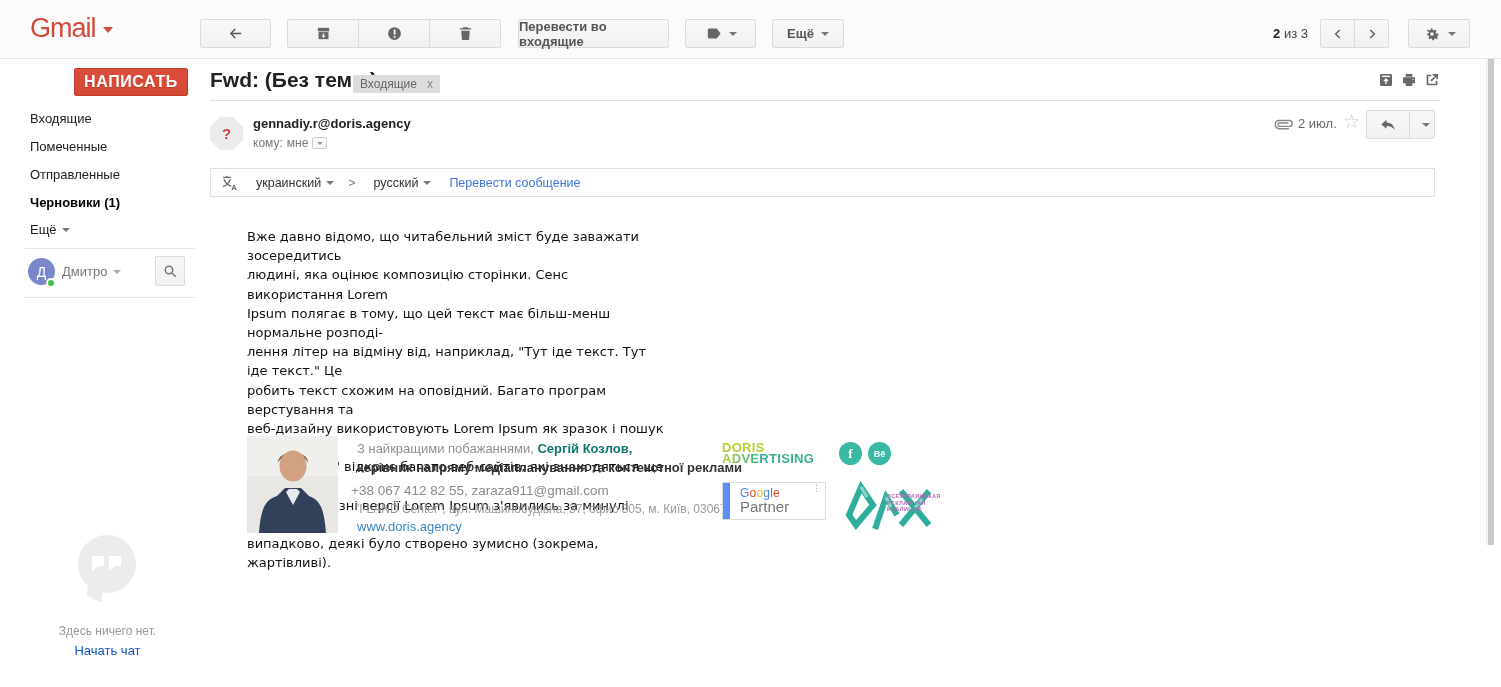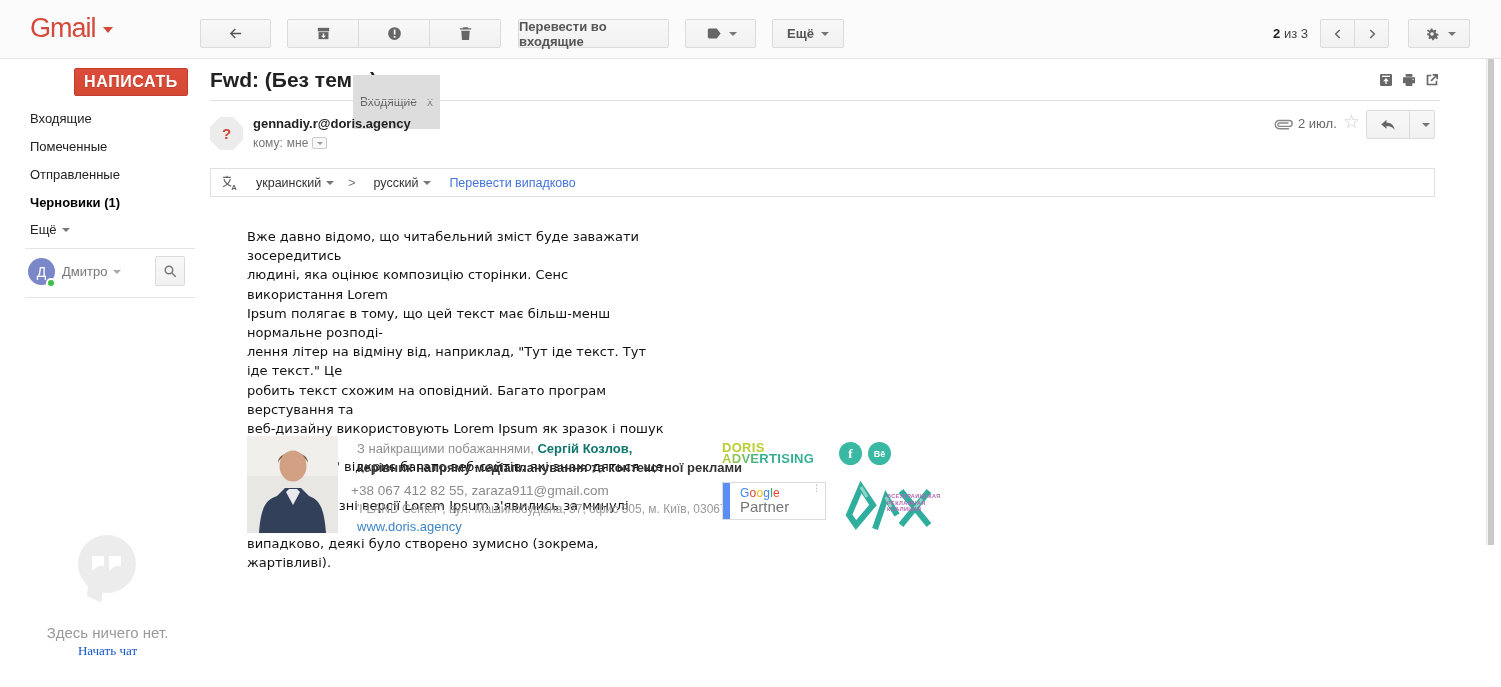--- a/index.html
+++ b/index.html
@@ -34,27 +34,27 @@
   .presence-dot { position:absolute; left:46px; top:219px; width:10px; height:10px; border-radius:50%; background:#3dbf4a; border:2px solid #fff; }
   .profile-name { position:absolute; left:62px; top:205px; font-size:13px; color:#777; cursor:pointer; }
   .profile-name .caret { margin-left:6px; vertical-align:2px; border-top-color:#aaa; }
   .chat-search-btn { position:absolute; left:155px; top:197px; width:30px; height:30px; background:linear-gradient(#f8f8f8,#f1f1f1); border:1px solid #dbdbdb; border-radius:2px; display:flex; align-items:center; justify-content:center; cursor:pointer; }
 
   .hangouts-bubble { position:absolute; left:78px; top:476px; width:58px; height:58px; border-radius:50%; background:#ececec; }
   .hangouts-bubble::after { content:''; position:absolute; left:9px; bottom:-6px; width:16px; height:16px; background:#ececec; transform:rotate(25deg) skewX(20deg); }
   .hq { position:absolute; top:21px; width:12px; height:10px; background:#fff; border-radius:1px; }
   .hq::after { content:''; position:absolute; left:0; bottom:-5px; border:4px solid transparent; border-top-color:#fff; border-left-color:#fff; border-width:3px 4px; }
   .hq.q1 { left:14px; } .hq.q2 { left:31px; }
-  .chat-empty-text { position:absolute; left:0; top:565px; width:215px; text-align:center; font-size:15px; color:#999; }
-  .chat-start-link { position:absolute; left:0; top:584px; width:215px; text-align:center; font-size:13px; color:#1155cc; cursor:pointer;font-family:Liberation Serif, serif; }
+  .chat-empty-text { position:absolute; left:0; top:565px; width:215px; text-align:center; font-size:12px; color:#999; }
+  .chat-start-link { position:absolute; left:0; top:584px; width:215px; text-align:center; font-size:13px; color:#1155cc; cursor:pointer; }
 
   
   .main { position:absolute; left:195px; top:59px; right:0; bottom:0; background:#fff; }
   .subject { position:absolute; left:15px; top:9px; font-size:21px; color:#222; }
-  .label-badge { position:absolute; left:158px; top:16px; background:#dddddd; color:#666; font-size:12px; padding:20px 7px; cursor:pointer; white-space:nowrap; }
+  .label-badge { position:absolute; left:158px; top:16px; background:#dddddd; color:#666; font-size:12px; padding:2px 7px; cursor:pointer; white-space:nowrap; }
   .label-badge .lx { margin-left:10px; color:#888; cursor:pointer; }
   .subject-icons { position:absolute; left:1183px; top:13px; display:flex; gap:7px; }
   .subject-icons .sic { width:16px; height:16px; cursor:pointer; }
 
   .msg-divider { position:absolute; left:15px; top:41px; width:1230px; height:1px; background:#e0e0e0; }
 
   .sender-avatar { position:absolute; left:15px; top:58px; width:33px; height:33px; background:#ececec; clip-path:polygon(30% 0,70% 0,100% 30%,100% 70%,70% 100%,30% 100%,0 70%,0 30%); color:#cf4332; font-weight:bold; font-size:15px; display:flex; align-items:center; justify-content:center; }
   .sender-email { position:absolute; left:58px; top:57px; font-size:13px; font-weight:bold; color:#222; }
   .to-row { position:absolute; left:58px; top:77px; font-size:12px; color:#777; display:flex; align-items:center; gap:4px; }
   .to-caret-box { width:15px; height:12px; border:1px solid #ccc; border-radius:2px; background:#f8f8f8; display:flex; align-items:center; justify-content:center; cursor:pointer; }
@@ -271,21 +271,21 @@
     </div>
 
     <div class="translate-bar">
       <svg width="17" height="17" viewBox="0 0 20 20" style="margin-left:10px;">
         <path d="M2.5 4h9M7 2v2M11 6c-1.2 4-5 7.5-8.5 8.8M3.5 6c1.2 4 4.5 7 8.5 8.2" stroke="#666" fill="none" stroke-width="1.5"></path>
         <text x="12" y="19" font-size="9" font-weight="bold" fill="#666">A</text>
       </svg>
       <span class="titem"><span>украинский</span><span class="caret"></span></span>
       <span class="tsep">&gt;</span>
       <span class="titem"><span>русский</span><span class="caret"></span></span>
-      <span class="titem tlink">Перевести випадково</span>
+      <span class="titem tlink">Перевести сообщение</span>
     </div>
 
     <div class="mail-body">Вже давно відомо, що читабельний зміст буде заважати зосередитись
 людині, яка оцінює композицію сторінки. Сенс використання Lorem
 Ipsum полягає в тому, що цей текст має більш-менш нормальне розподі-
 лення літер на відміну від, наприклад, "Тут іде текст. Тут іде текст." Це
 робить текст схожим на оповідний. Багато програм верстування та
 веб-дизайну використовують Lorem Ipsum як зразок і пошук за терміном
 "lorem ipsum" відкриє багато веб-сайтів, які знаходяться ще в зародко-
 вому стані. Різні версії Lorem Ipsum з'явились за минулі роки, деякі

